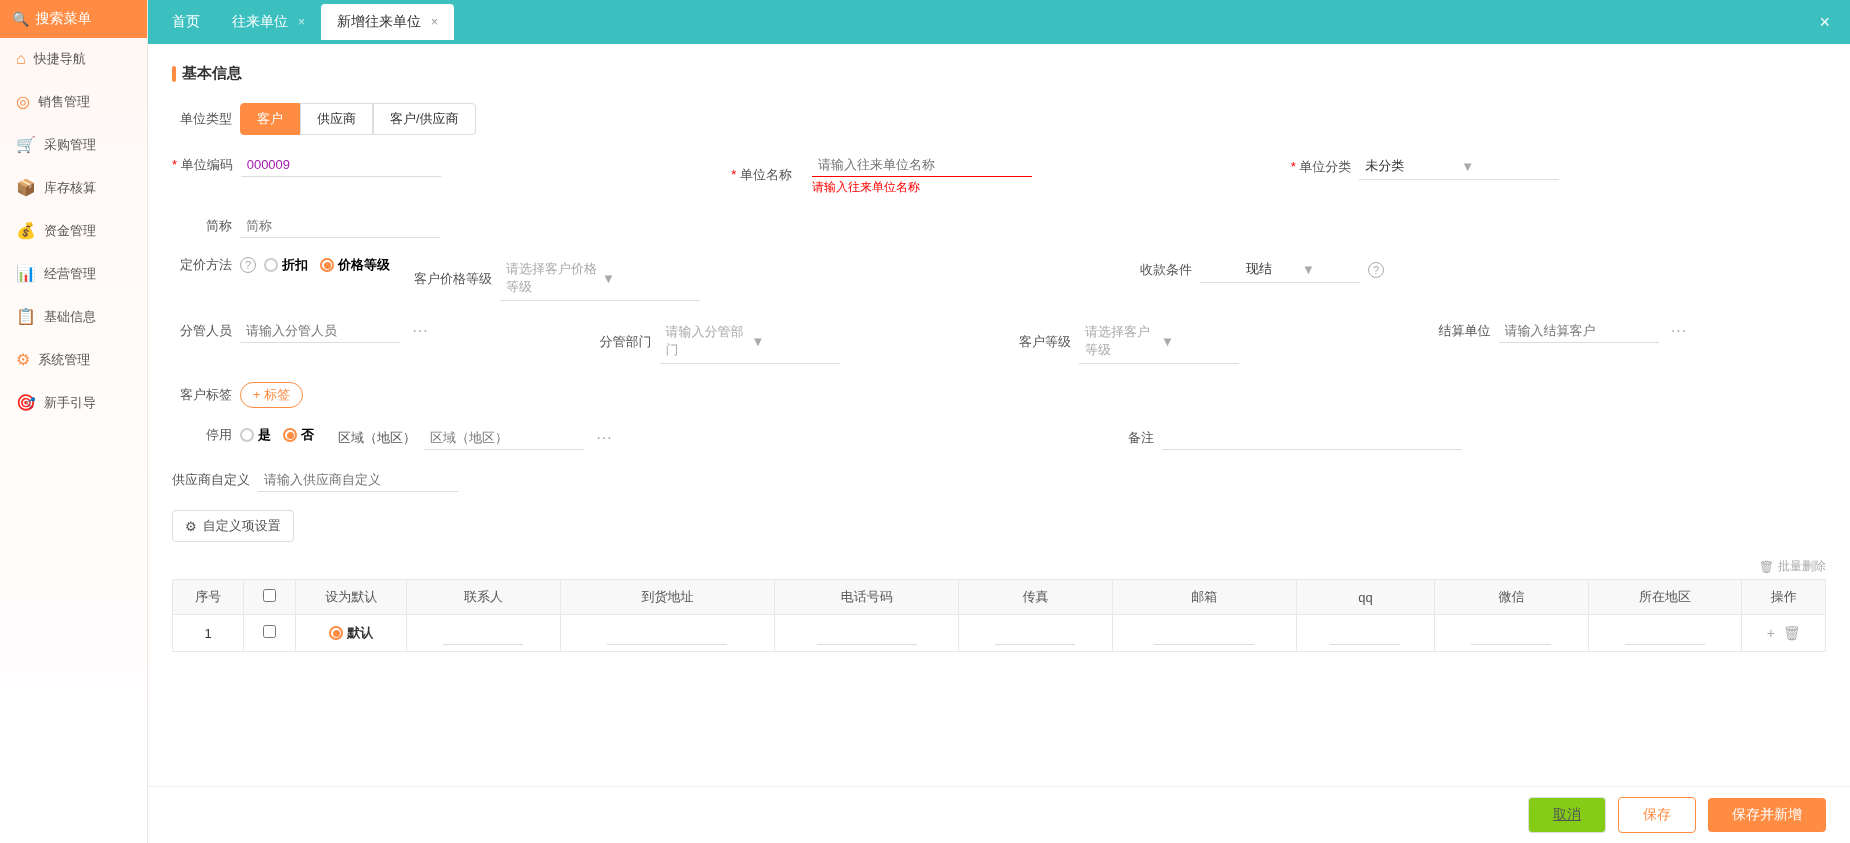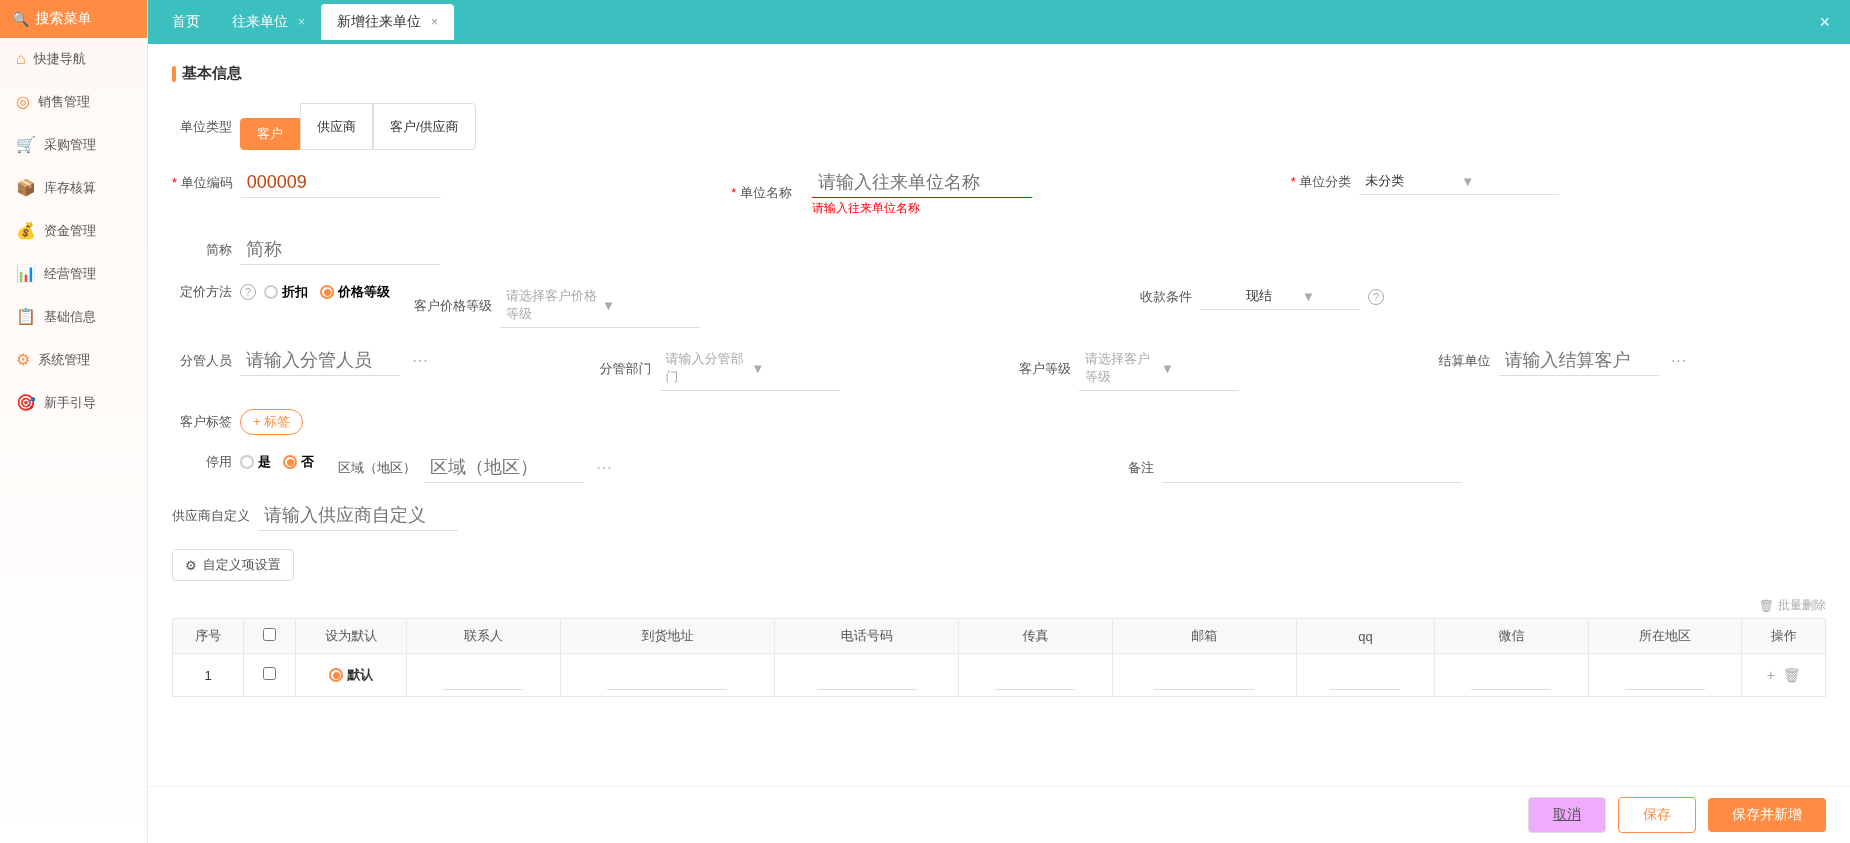--- a/index.html
+++ b/index.html
@@ -129,22 +129,22 @@
     }
     .required::before {
       content: '* ';
       color: red;
     }
     .form-input {
       border: none;
       border-bottom: 1px solid #ddd;
       outline: none;
       padding: 4px 6px;
-      font-size: 18px;
-      color: #c2410c;
+      font-size: 13px;
+      color: #a21caf;
       width: 180px;
       background: transparent;
     }
     .form-input.error { border-bottom-color: red; }
     .error-msg {
       color: red;
       font-size: 12px;
       margin-top: 2px;
     }
     .form-input-wrap {
@@ -185,21 +185,21 @@
       background: white;
       color: #333;
       cursor: pointer;
       font-size: 13px;
     }
     .type-btn.active {
       background: #ff8c42;
       color: white;
       border-color: #ff8c42;
     }
-    .type-btn:first-child { border-radius: 4px 0 0 4px; margin-top: 15px; }
+    .type-btn:first-child { border-radius: 4px 0 0 4px; }
     .type-btn:last-child { border-radius: 0 4px 4px 0; }
 
     
     .radio-group {
       display: flex;
       align-items: center;
       gap: 12px;
     }
     .radio-item {
       display: flex;
@@ -325,21 +325,21 @@
       flex-shrink: 0;
     }
     .btn {
       padding: 8px 24px;
       border-radius: 4px;
       cursor: pointer;
       font-size: 14px;
       border: none;
     }
     .btn-cancel {
-      background: #f0abfc;
+      background: #84cc16;
       border: 1px solid #ddd;
       color: #555;
       text-decoration: underline;
     }
     .btn-save {
       background: white;
       border: 1px solid #ff8c42;
       color: #ff8c42;
     }
     .btn-save-new {

